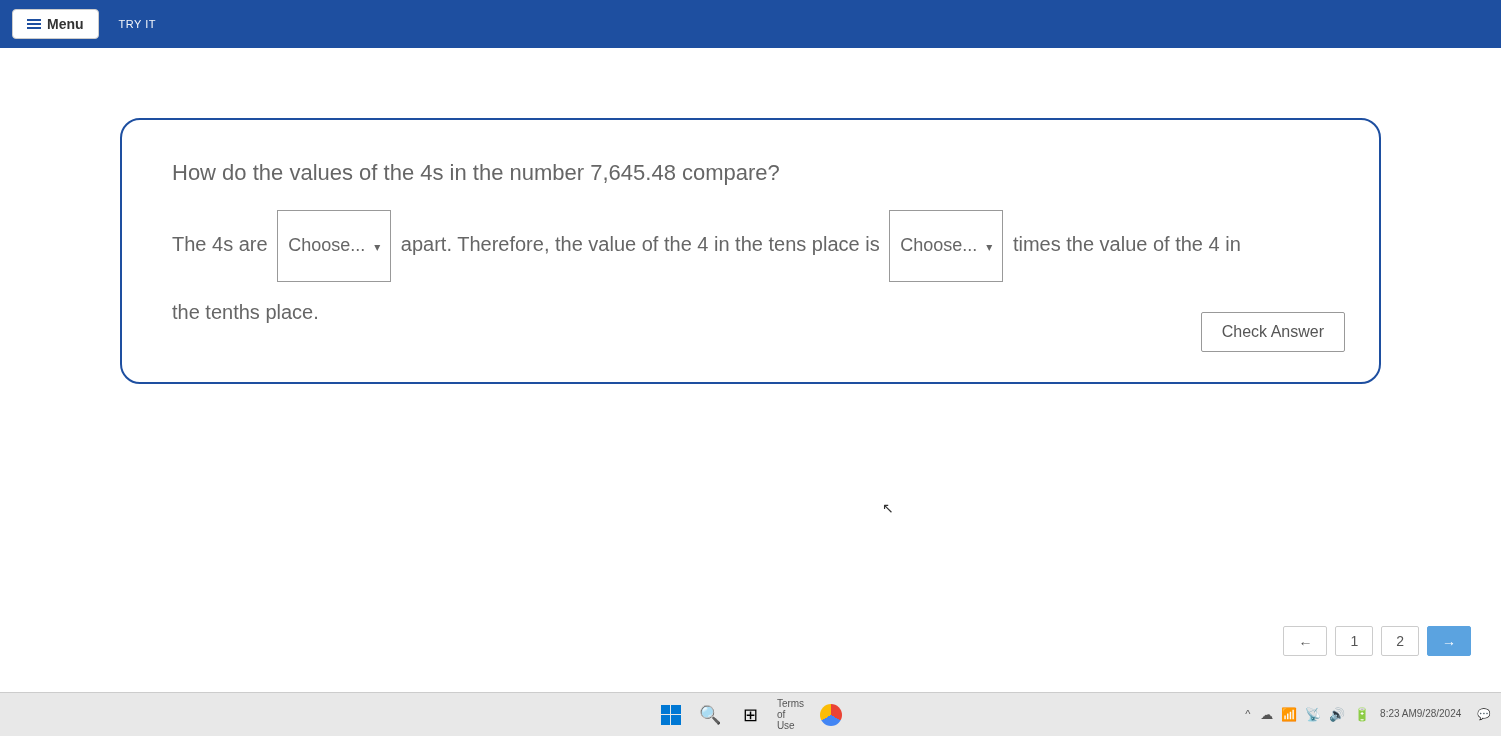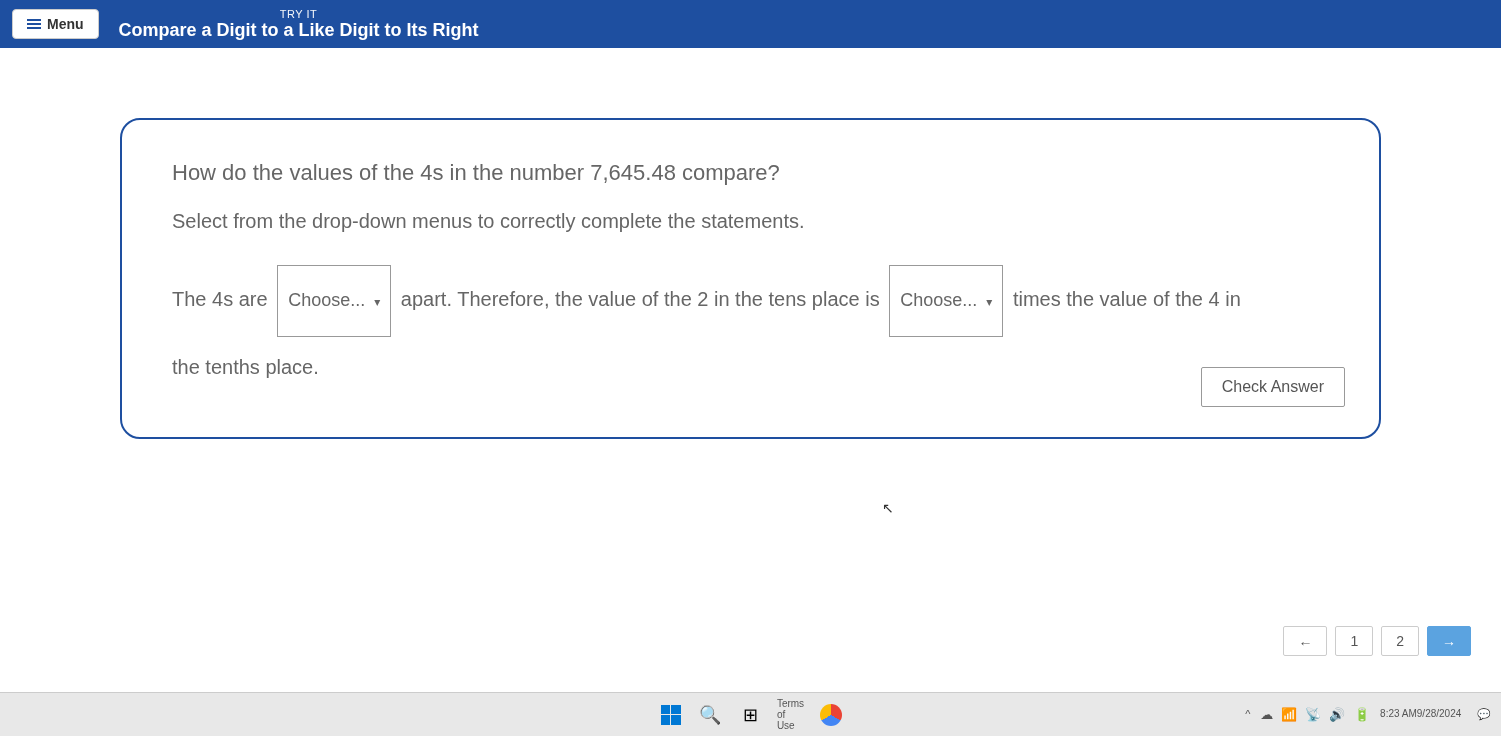--- a/index.html
+++ b/index.html
@@ -48,22 +48,21 @@
     
     .menu-icon span {
       display: block;
       width: 14px;
       height: 2px;
       background: #1e4fa0;
     }
     
     .header-text {
       display: flex;
-      flex-direction: column;
-      align-items: center;
+      flex-direction: row;
     }
     
     .try-it {
       font-size: 11px;
       letter-spacing: 0.5px;
       opacity: 0.95;
     }
     
     .page-title {
       font-size: 18px;
@@ -237,36 +236,34 @@
   <button class="menu-button">
     <span class="menu-icon">
       <span></span>
         <span></span>
         <span></span>
     </span>
     <span>Menu</span>
   </button>
   <div class="header-text">
     <div class="try-it">TRY IT</div>
-    <div class="page-title">Compare a Digit to a Like Digit to Its Right</div>
   </div>
 </div>
 
 <div class="content-area">
   <div class="question-card">
     <div class="question-text">How do the values of the 4s in the number 7,645.48 compare?</div>
-    <div class="instruction-text">Select from the drop-down menus to correctly complete the statements.</div>
 
     <div class="statement-line">
       <span>The 4s are</span>
       <span class="dropdown">
         <span>Choose...</span>
         <span class="dropdown-arrow">▾</span>
       </span>
-      <span>apart. Therefore, the value of the 2 in the tens place is</span>
+      <span>apart. Therefore, the value of the 4 in the tens place is</span>
       <span class="dropdown">
         <span>Choose...</span>
         <span class="dropdown-arrow">▾</span>
       </span>
       <span>times the value of the 4 in</span>
     </div>
     <div class="statement-line">
       <span>the tenths place.</span>
     </div>
 

